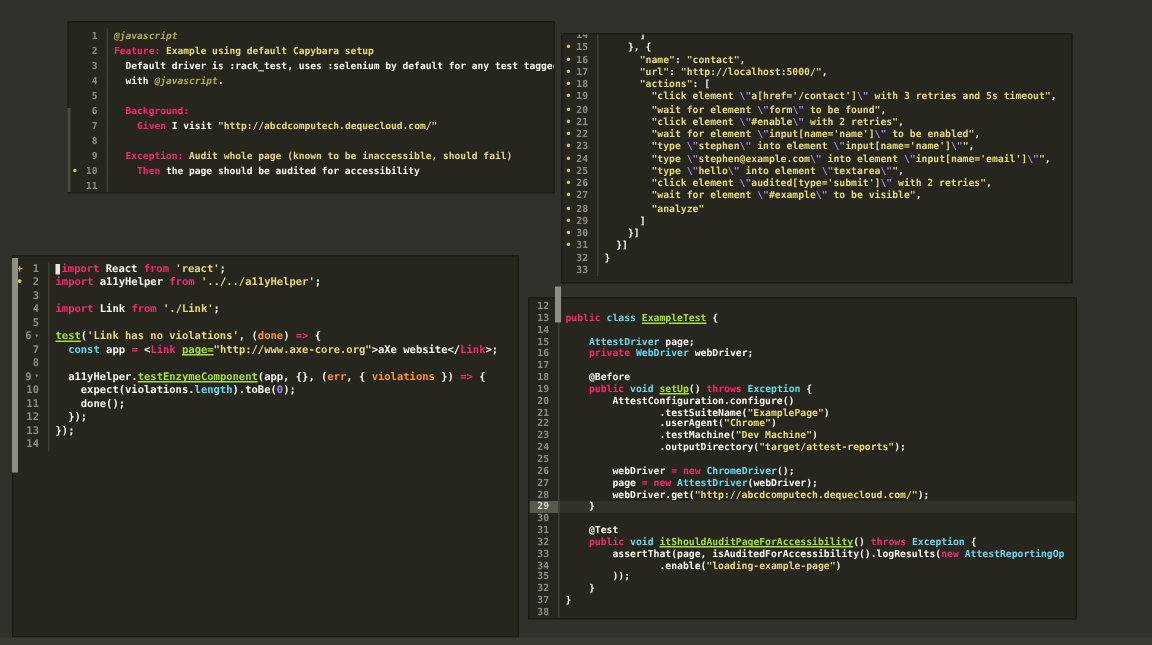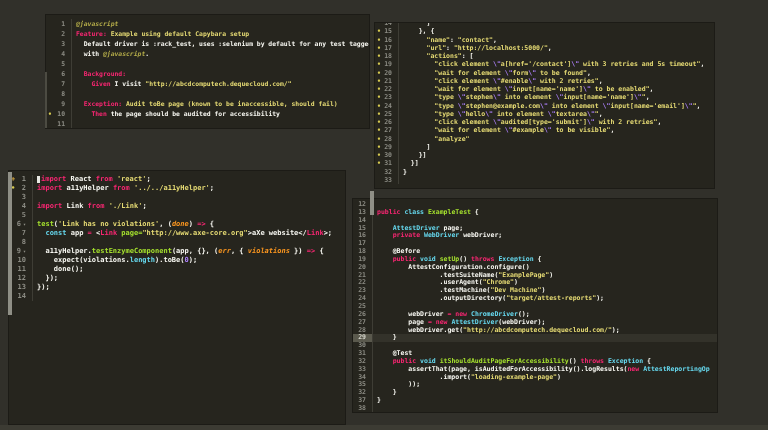--- a/index.html
+++ b/index.html
@@ -38,22 +38,22 @@
   .mark{position:absolute;left:2px;font-style:normal;}
   .mark.dot{color:#d6ca50;}
   .mark.plus{color:#d8a83e;}
   .mark.fold{position:static;margin-left:2px;color:#8c8c84;font-size:5px;}
   .cursor{display:inline-block;width:3px;height:7px;background:#e8e8e2;margin-right:1px;vertical-align:middle;}
 
   .c-fg{color:var(--fg);}
   .c-kw{color:var(--kw);text-align:center;}
   .c-str{color:var(--str);}
   .c-type{color:var(--type);}
-  .c-fn{color:var(--fn);}
-  .c-arg{color:var(--arg);font-style:italic;}
+  .c-fn{color:var(--fn);text-decoration:underline;}
+  .c-arg{color:var(--arg);}
   .c-num{color:var(--num);}
   .c-esc{color:var(--esc);}
   .c-tag{color:var(--tag);font-style:italic;}
 
   .code-line.hl{background:#33322a;}
   .code-line.hl .gutter{background:#5a594d;color:#d8d8ce;}
 
   .vstrip{position:absolute;background:#8f8f86;}
   #strip-react{left:8px;top:172px;width:4px;height:143px;}
   #strip-json{left:370px;top:191px;width:4px;height:24px;}
@@ -111,21 +111,21 @@
         <div class="code-line">
           <span class="gutter">
             <span>8</span>
           </span>
           <span class="code"></span>
         </div>
         <div class="code-line">
           <span class="gutter">
             <span>9</span>
           </span>
-          <span class="code"><span class="c-kw">  Exception:</span><span class="c-str"> Audit toBe page (known to be inaccessible, should fail)</span></span>
+          <span class="code"><span class="c-kw">  Exception:</span><span class="c-str"> Audit whole page (known to be inaccessible, should fail)</span></span>
         </div>
         <div class="code-line">
           <span class="gutter">
             <i class="mark dot">•</i>
             <span>10</span>
           </span>
           <span class="code"><span class="c-kw">    Then</span><span class="c-fg"> the page should be audited for accessibility</span></span>
         </div>
         <div class="code-line">
           <span class="gutter">
@@ -499,21 +499,21 @@
         <div class="code-line">
           <span class="gutter">
             <span>33</span>
           </span>
           <span class="code"><span class="c-fg">        assertThat(page, isAuditedForAccessibility().logResults(</span><span class="c-kw">new</span><span class="c-fg"> </span><span class="c-type">AttestReportingOp</span></span>
         </div>
         <div class="code-line">
           <span class="gutter">
             <span>34</span>
           </span>
-          <span class="code"><span class="c-fg">                .import(</span><span class="c-str">"loading-example-page"</span><span class="c-fg">)</span></span>
+          <span class="code"><span class="c-fg">                .enable(</span><span class="c-str">"loading-example-page"</span><span class="c-fg">)</span></span>
         </div>
         <div class="code-line">
           <span class="gutter">
             <span>35</span>
           </span>
           <span class="code"><span class="c-fg">        ));</span></span>
         </div>
         <div class="code-line">
           <span class="gutter">
             <span>32</span>

